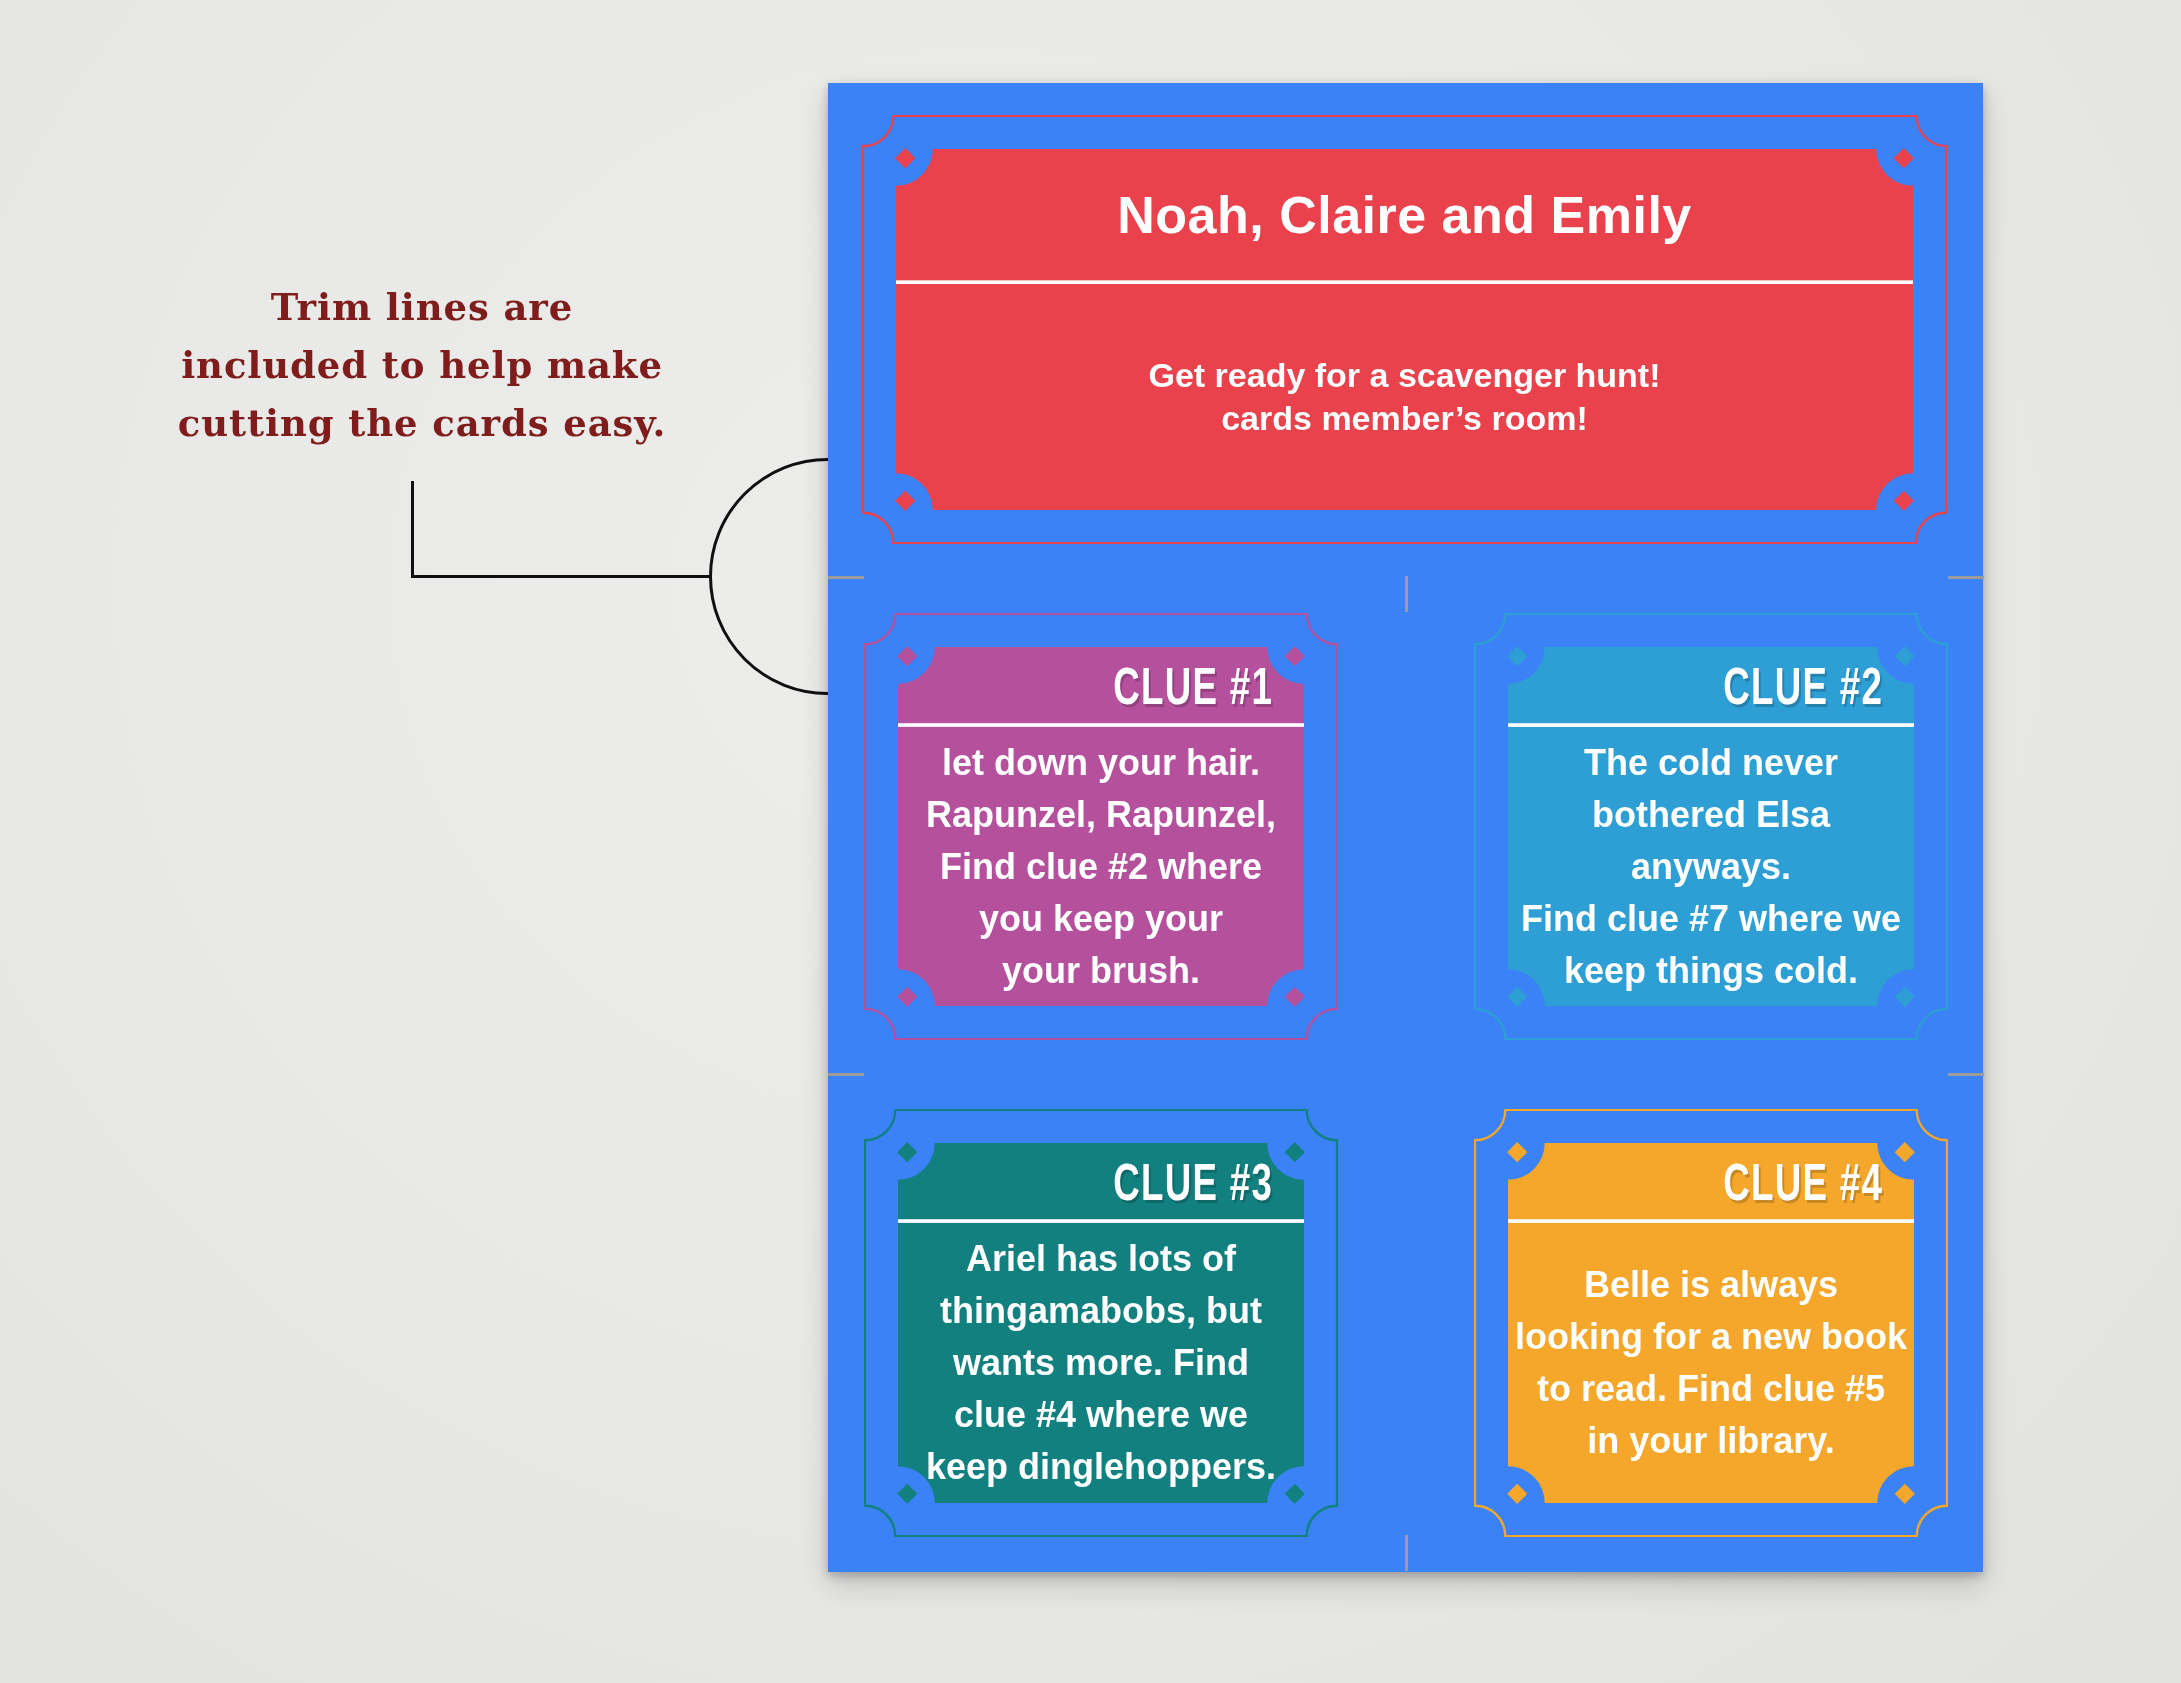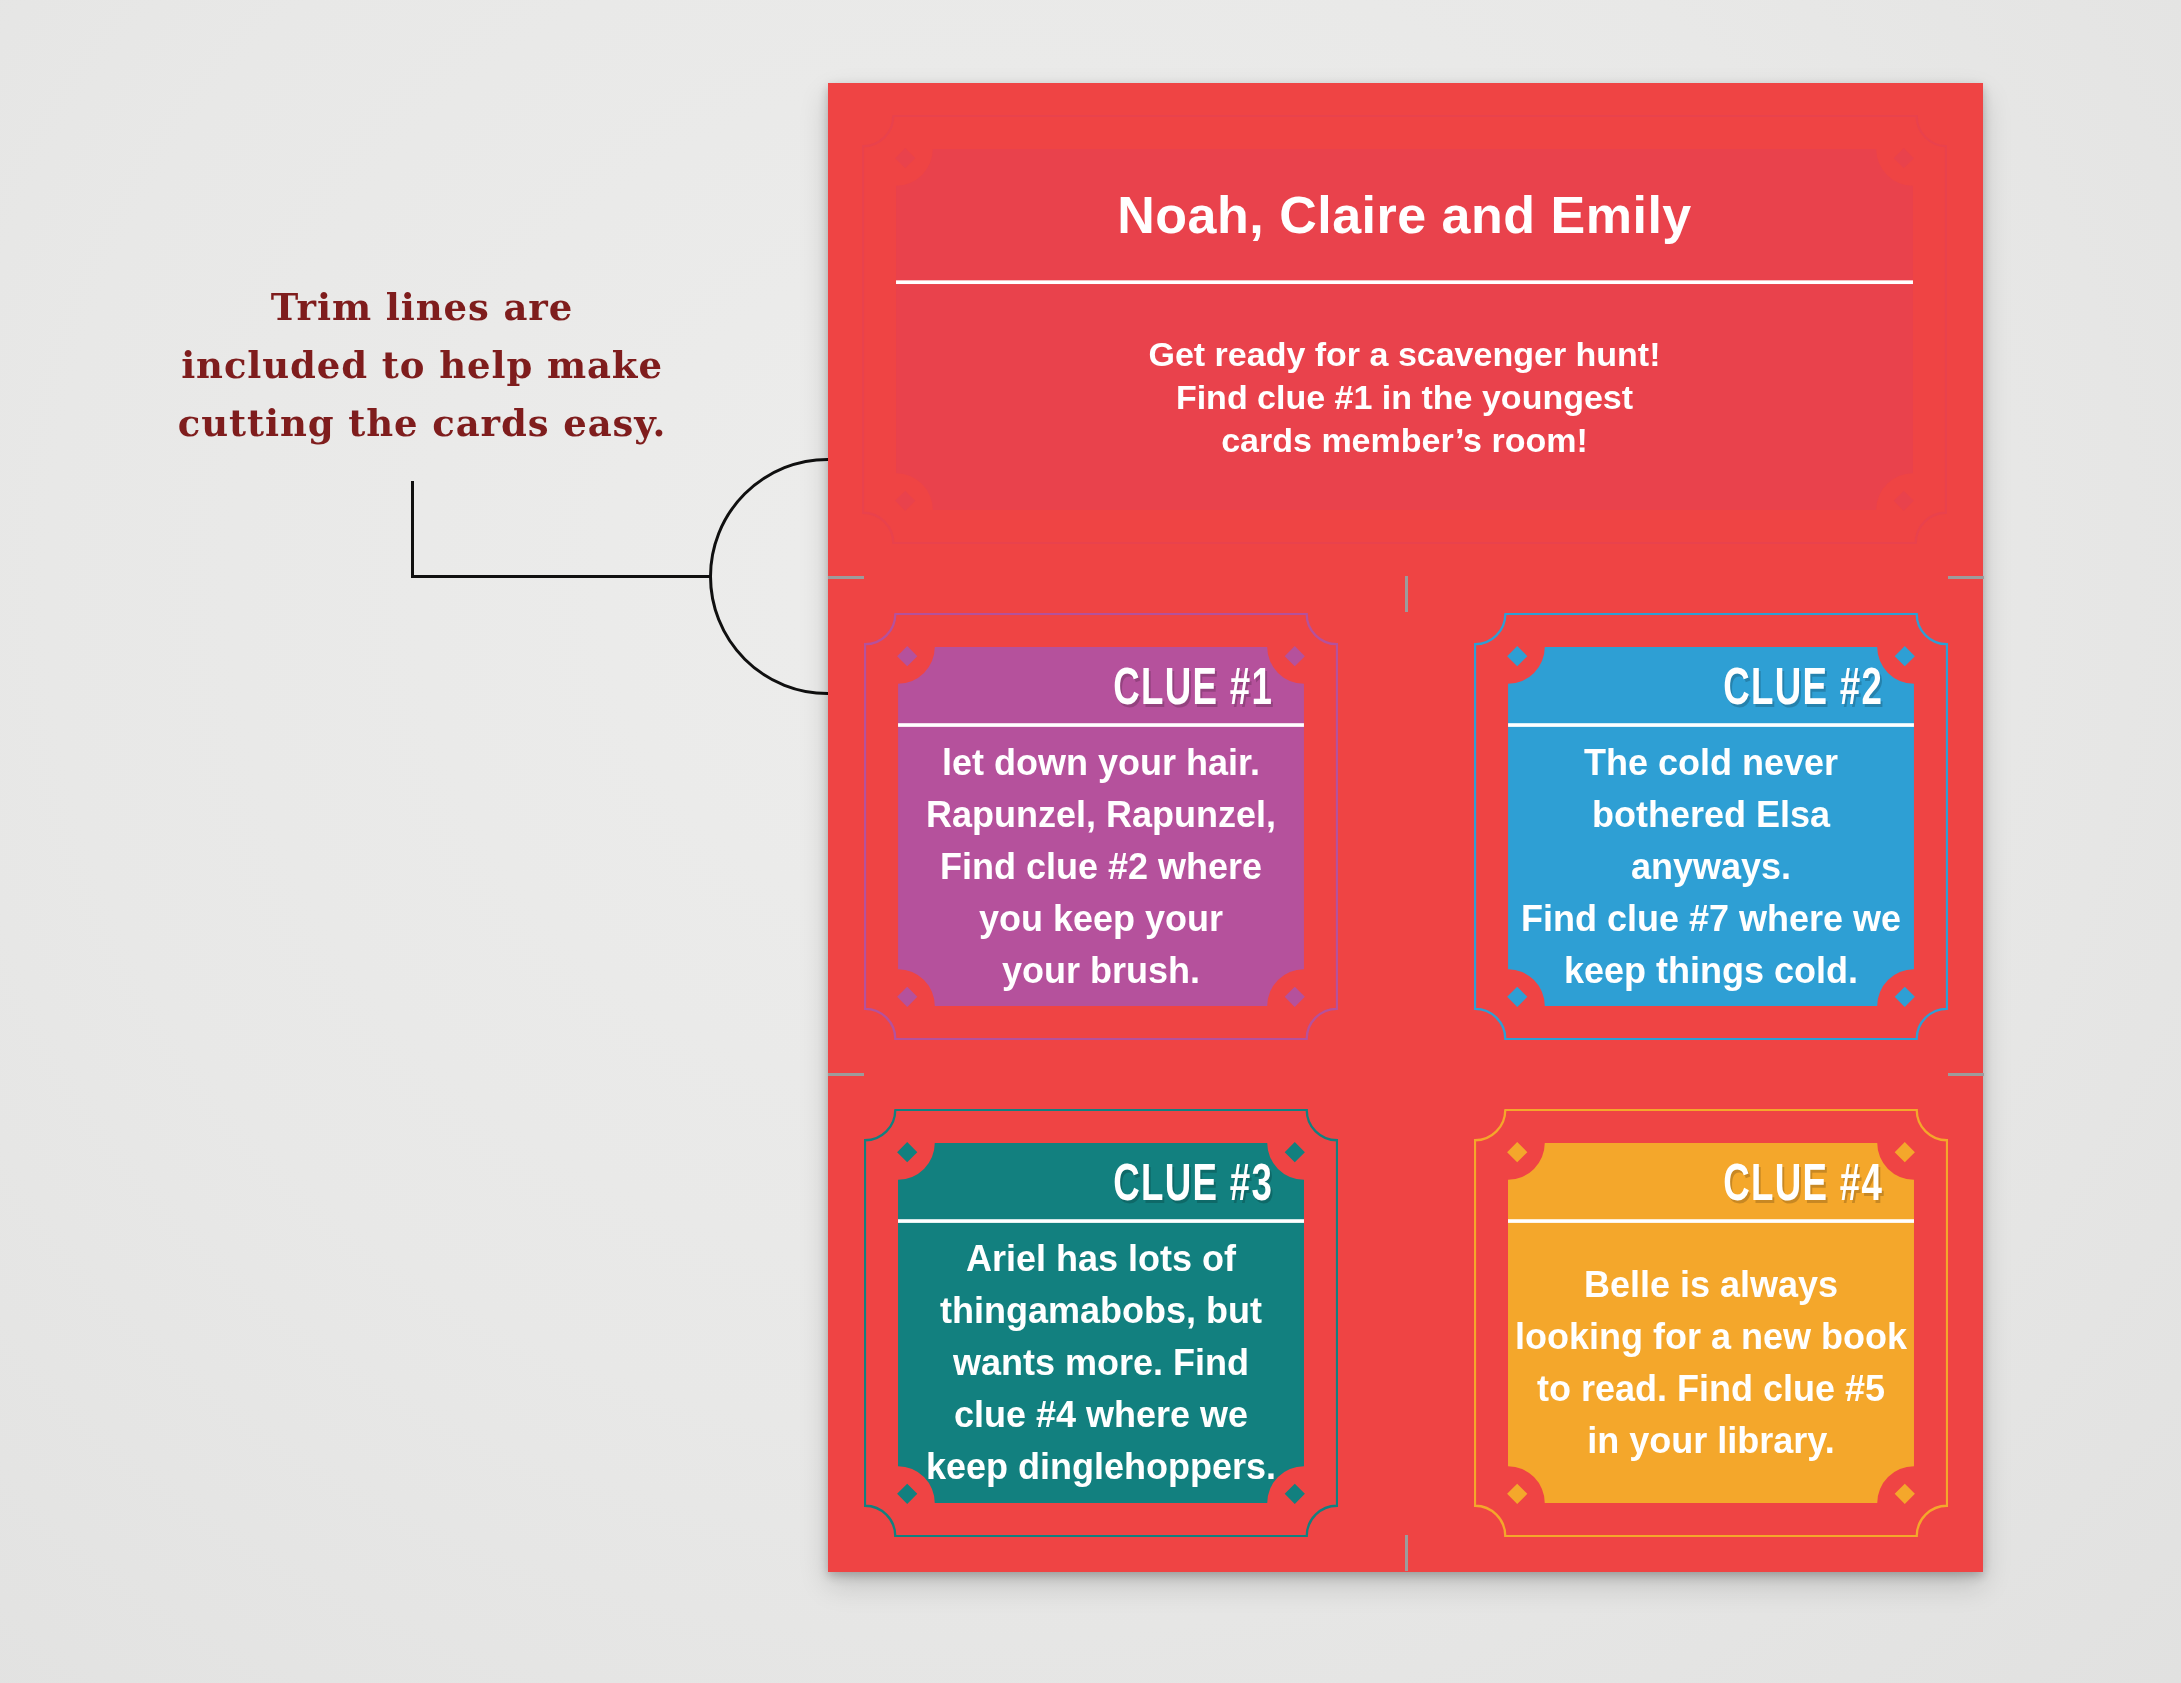--- a/index.html
+++ b/index.html
@@ -26,21 +26,21 @@
   .conn-h{left:411px;top:575px;width:300px;height:2.8px;}
   .highlight-circle{
     position:absolute;left:709px;top:458px;width:237px;height:237px;
     border:3.7px solid #101010;border-radius:50%;
     box-sizing:border-box;background:transparent;
   }
 
   
   .paper{
     position:absolute;left:828px;top:83px;width:1155px;height:1489px;
-    background:#ef4444;
+    background:#3b82f6;
     box-shadow:0 3.7px 9.2px rgba(0,0,0,0.22), 0 13px 27.5px rgba(0,0,0,0.16);
   }
 
   .card{position:absolute;}
   .card svg{position:absolute;left:0;top:0;display:block;}
 
   .band{
     position:absolute;left:34px;right:34px;
     display:flex;align-items:center;justify-content:center;
     flex-direction:column;
@@ -95,21 +95,20 @@
         <path fill="none" stroke-width="2.5" d="M33,1 H1148 A33 33 0 0 0 1180,34 V433 A33 33 0 0 0 1147,466 H34 A33 33 0 0 0 1,433 V34 A33 33 0 0 0 34,1 Z" stroke="#e9424c"></path>
         <path d="M77,37 H1104 A40 40 0 0 0 1144,77 V390 A40 40 0 0 0 1104,430 H77 A40 40 0 0 0 37,390 V77 A40 40 0 0 0 77,37 Z" fill="#e9424c"></path>
         <rect x="37" y="180" width="1107" height="4" fill="#ffffff"></rect>
         <path d="M47,36 L58,47 L47,58 L36,47 Z M1134,36 L1145,47 L1134,58 L1123,47 Z M47,409 L58,420 L47,431 L36,420 Z M1134,409 L1145,420 L1134,431 L1123,420 Z" fill="#e9424c"></path>
       </svg>
       <div class="band title-band-red">
         <div class="title-red">Noah, Claire and Emily</div>
       </div>
       <div class="band body-band-red slab">
         <div class="bodyline">Get ready for a scavenger hunt!</div>
-        <div class="bodyline">Find clue #1 in the youngest</div>
         <div class="bodyline">cards member’s room!</div>
       </div>
     </div>
 
     <div class="card" style="left:36px;top:530px;width:474px;height:427px;">
       <svg width="474" height="427" viewBox="0 0 516 465">
         <path fill="none" stroke-width="2.5" d="M33,1 H482 A33 33 0 0 0 515,34 V431 A33 33 0 0 0 482,464 H34 A33 33 0 0 0 1,431 V34 A33 33 0 0 0 34,1 Z" stroke="#b5519c"></path>
         <path d="M77,37 H439 A40 40 0 0 0 479,77 V388 A40 40 0 0 0 439,428 H77 A40 40 0 0 0 37,388 V77 A40 40 0 0 0 77,37 Z" fill="#b5519c"></path>
         <rect x="37" y="120" width="442" height="4" fill="#ffffff"></rect>
         <path d="M47,36 L58,47 L47,58 L36,47 Z M469,36 L480,47 L469,58 L458,47 Z M47,407 L58,418 L47,429 L36,418 Z M469,407 L480,418 L469,429 L458,418 Z" fill="#b5519c"></path>

